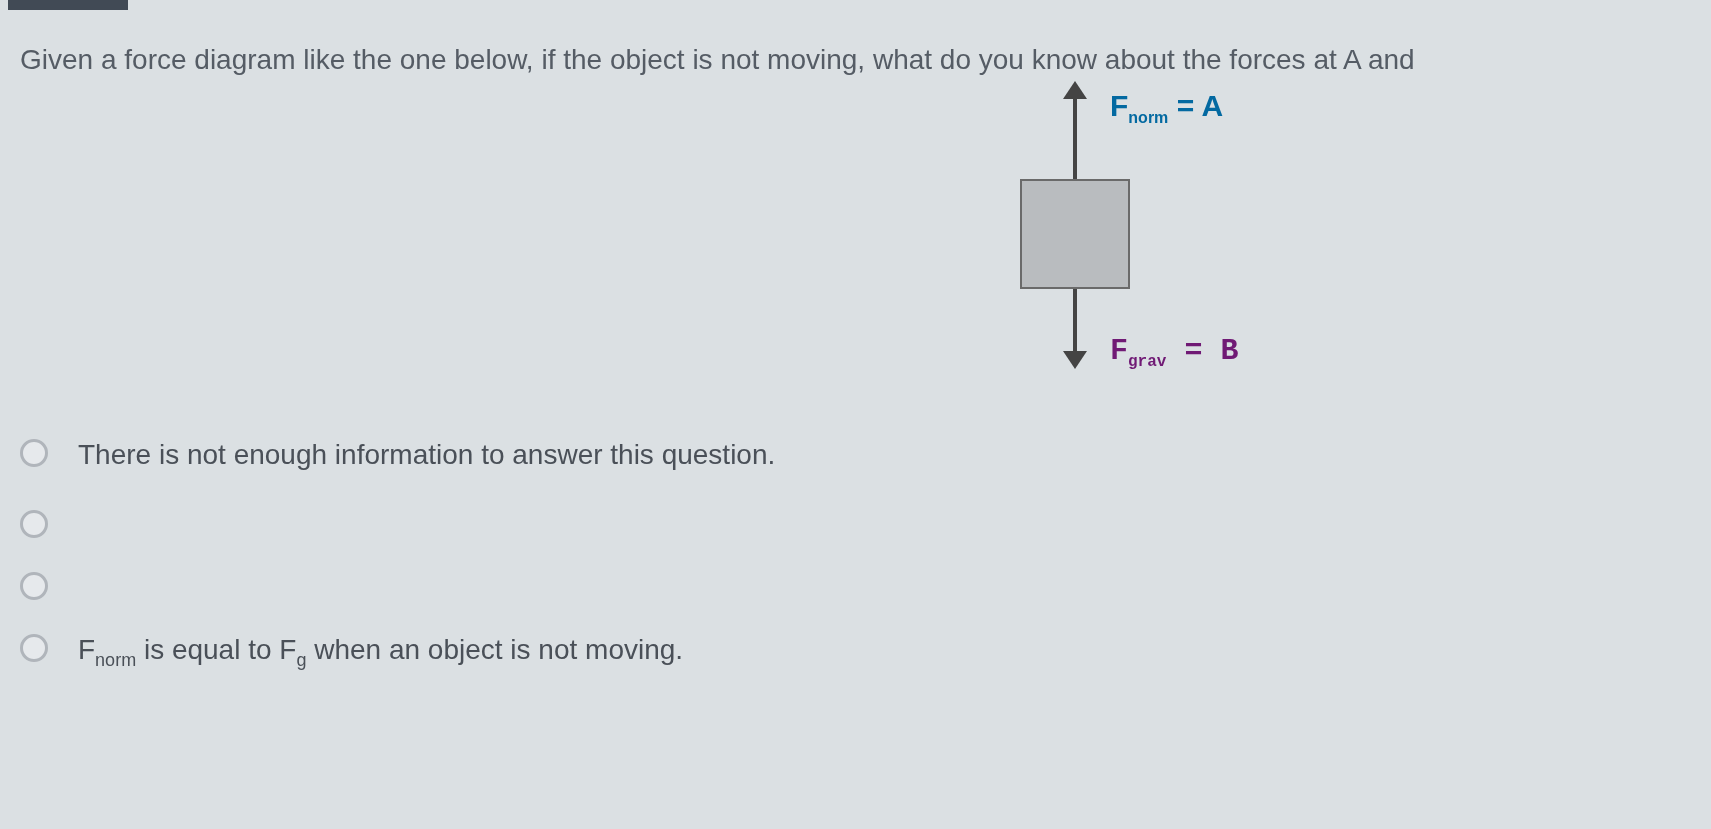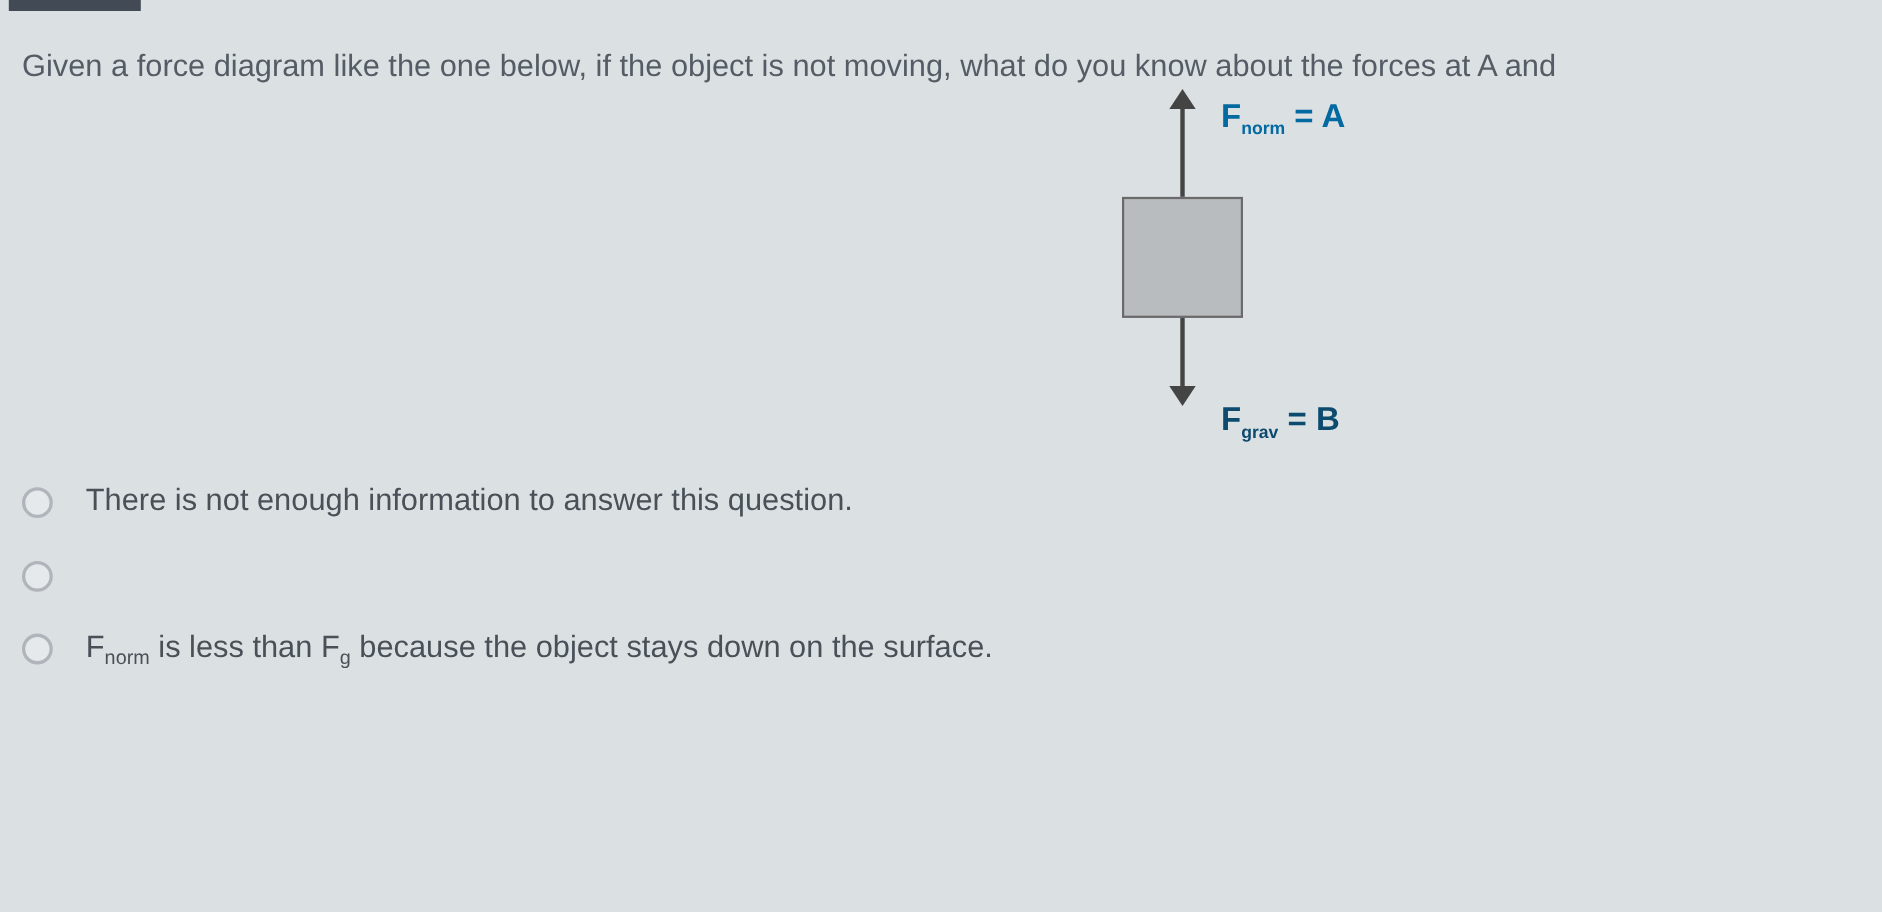--- a/index.html
+++ b/index.html
@@ -91,33 +91,33 @@
     position: absolute;
     left: 110px;
     top: 0px;
     font-size: 30px;
     font-weight: bold;
     color: #0369a1;
   }
   .flabel-down {
     position: absolute;
     left: 110px;
-    top: 276px;
+    top: 245px;
     font-size: 30px;
     font-weight: bold;
-    color: #0c4a6e;
+    color: #701a75;
+    font-family: Liberation Mono, monospace;
   }
   .sub { font-size: 16px; vertical-align: sub; font-weight: bold; }
   .options {
     padding-left: 20px;
     margin-top: 20px;
   }
   .option {
     display: flex;
-    align-items: center;
     margin-bottom: 34px;
   }
   .radio {
     width: 28px;
     height: 28px;
     border: 3px solid #b0b5bb;
     border-radius: 50%;
     background: #e6e9ec;
     flex-shrink: 0;
     margin-right: 30px;
@@ -156,17 +156,20 @@
     <div class="radio"></div>
     <div class="option-text">
       <span></span><span class="sub2"></span><span>There is not enough information to answer this question.</span><span class="sub2"></span><span></span>
     </div>
   </div>
   <div class="option">
     <div class="radio"></div>
   </div>
   <div class="option">
     <div class="radio"></div>
+  </div>
+  <div class="option">
+    <div class="radio"></div>
     <div class="option-text">
-      <span>F</span><span class="sub2">norm</span><span> is less than F</span><span class="sub2">g</span><span> because the object stays down on the surface.</span>
+      <span>F</span><span class="sub2">norm</span><span> is equal to F</span><span class="sub2">g</span><span> when an object is not moving.</span>
     </div>
   </div>
 </div>
 
 </body></html>

